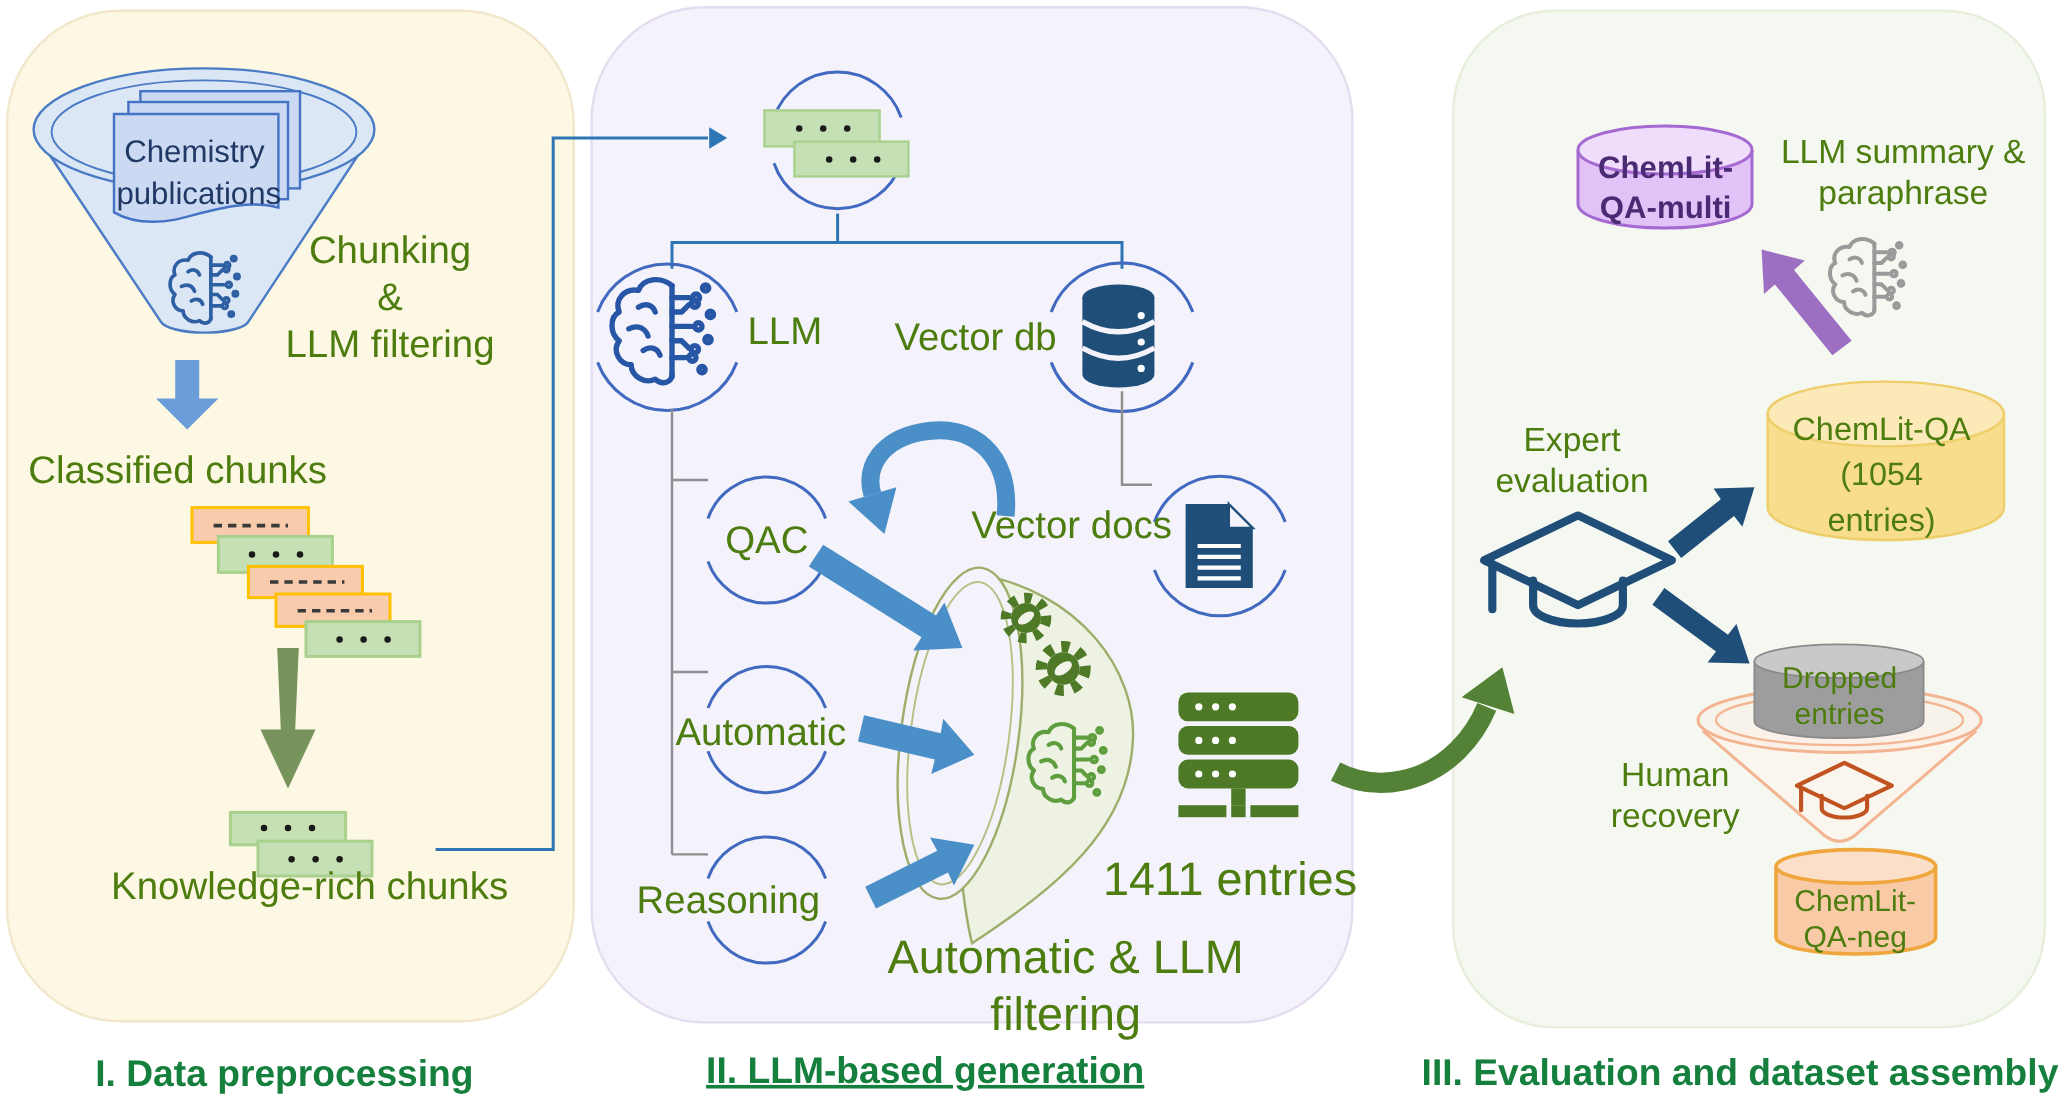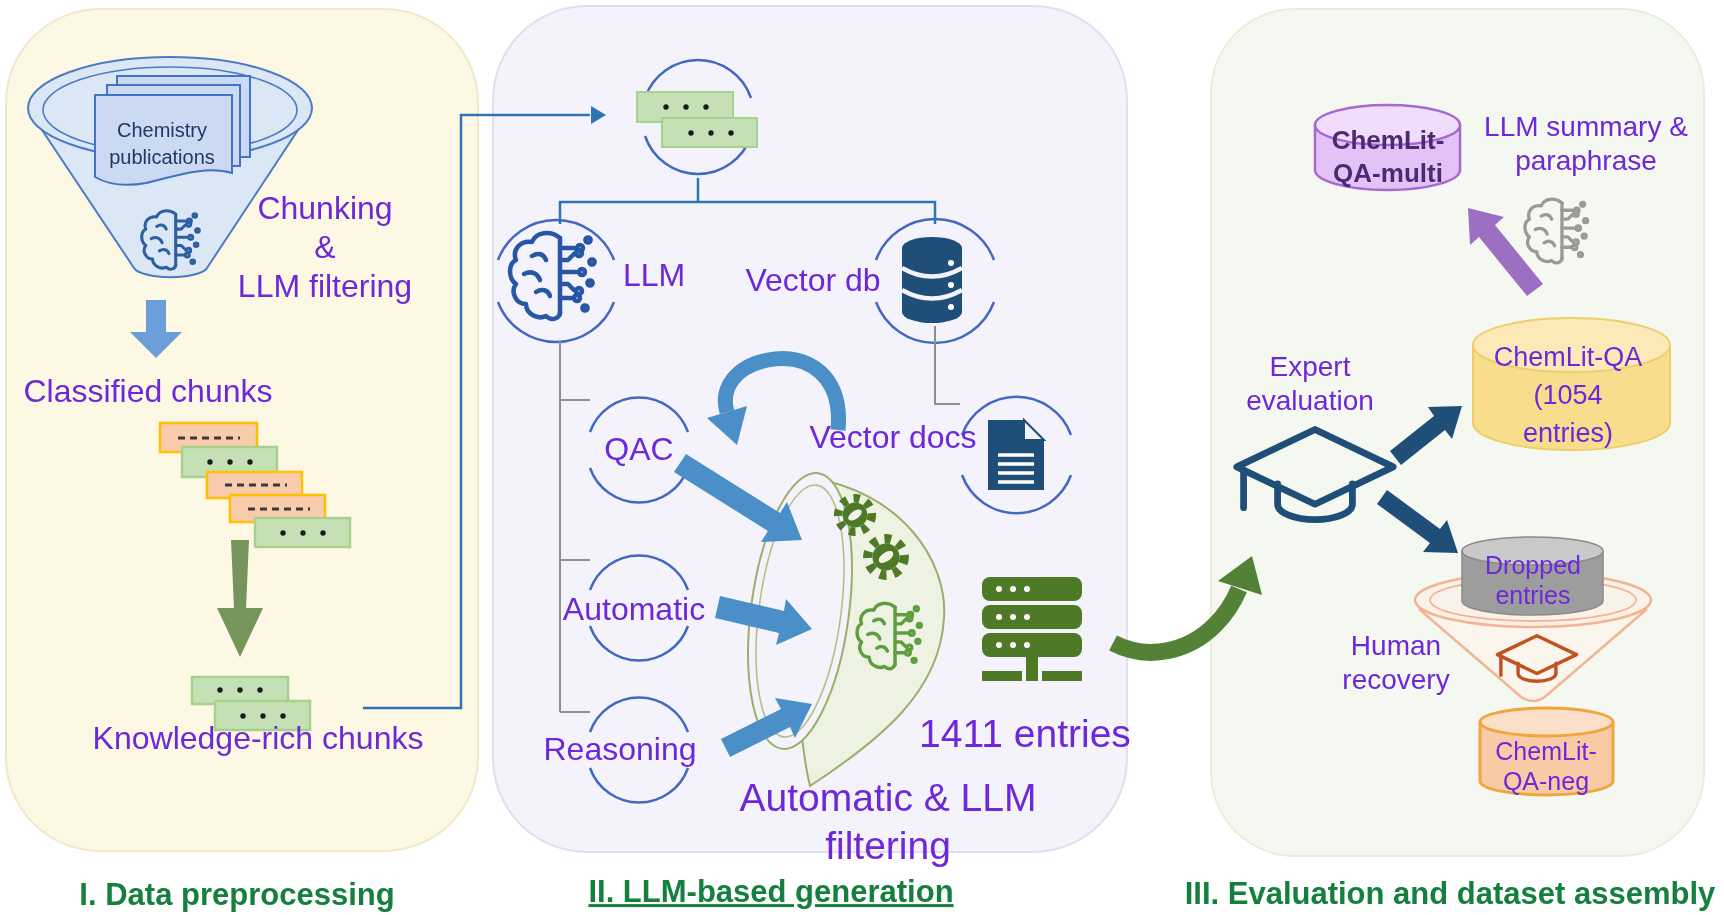--- a/index.html
+++ b/index.html
@@ -4,26 +4,26 @@
 <style>
   html,body{margin:0;padding:0;background:#ffffff;}
   #stage{position:relative;width:1724px;height:915px;background:#ffffff;overflow:hidden;
          font-family:"Liberation Sans",sans-serif;}
   .panel{position:absolute;box-sizing:border-box;}
   #panel1{left:5px;top:8px;width:474px;height:844px;background:#fdf8e3;border:2px solid #f1e8cb;border-radius:95px;}
   #panel2{left:492px;top:5px;width:636px;height:848px;background:#f4f2fa;border:2px solid #e6dcf0;border-radius:95px;}
   #panel3{left:1210px;top:8px;width:495px;height:849px;background:#f5f8f0;border:2px solid #e7efdc;border-radius:85px;}
   svg#art{position:absolute;left:0;top:0;}
   .label{position:absolute;transform:translate(-50%,-50%);white-space:pre-line;text-align:center;
-         color:#6d28d9;line-height:1.22;}
+         color:#4d7c0f;line-height:1.22;}
   .t30{font-size:32px;}
   .t29{font-size:39px;}
   .t28{font-size:28px;}
   .title{font-size:31px;font-weight:bold;color:#15803d;}
-  .docnote{font-size:20px;color:#1f3864;line-height:1.35;}
+  .docnote{font-size:26px;color:#1f3864;line-height:1.35;}
   .cyl-label{font-size:25px;line-height:1.2;}
   .cyl-label-big{font-size:27px;line-height:1.4;}
   .multi-label{font-size:26px;font-weight:600;color:#4a2a73;line-height:1.25;}
 </style>
 </head>
 <body>
 
 <div id="stage">
 
   <div id="panel1" class="panel"></div>
@@ -264,21 +264,21 @@
 &amp;
 LLM filtering</div>
   <div class="label t30" style="left:148px;top:392px;width:300px;">Classified chunks</div>
   <div class="label t30" style="left:258px;top:739px;width:380px;">Knowledge-rich chunks</div>
   <div class="label title" style="left:237px;top:895px;width:420px;">I. Data preprocessing</div>
 
   <div class="label t30" style="left:654px;top:276px;">LLM</div>
   <div class="label t30" style="left:813px;top:281px;width:200px;">Vector db</div>
   <div class="label t30" style="left:639px;top:450px;">QAC</div>
   <div class="label t30" style="left:634px;top:610px;">Automatic</div>
-  <div class="label t30" style="left:620px;top:750px;text-align:right;">Reasoning</div>
+  <div class="label t30" style="left:607px;top:750px;text-align:right;">Reasoning</div>
   <div class="label t30" style="left:893px;top:438px;width:220px;">Vector docs</div>
   <div class="label t29" style="left:1025px;top:734px;width:220px;">1411 entries</div>
   <div class="label t29" style="left:888px;top:822px;width:400px;">Automatic &amp; LLM filtering</div>
   <div class="label title" style="left:771px;top:892px;width:460px;text-decoration:underline;">II. LLM-based generation</div>
 
   <div class="label multi-label" style="left:1388px;top:156px;">ChemLit-
 QA-multi</div>
   <div class="label t28" style="left:1586px;top:144px;width:240px;">LLM summary &amp;
 paraphrase</div>
   <div class="label t28" style="left:1310px;top:384px;">Expert

